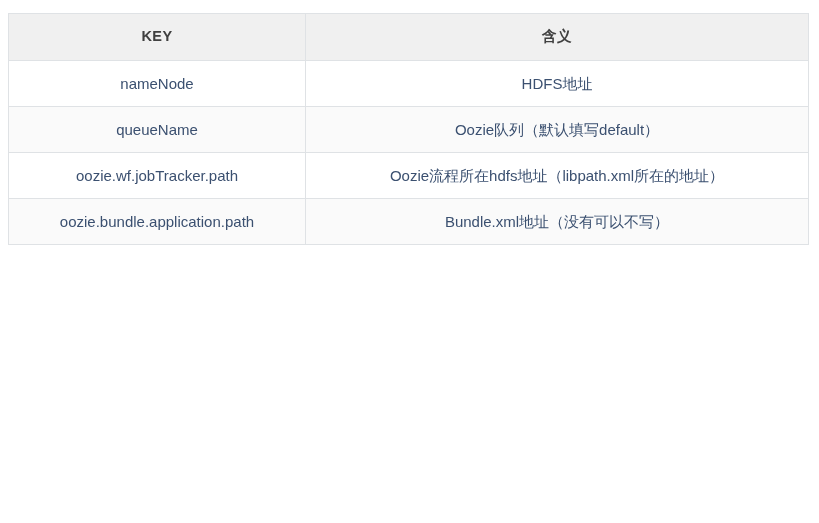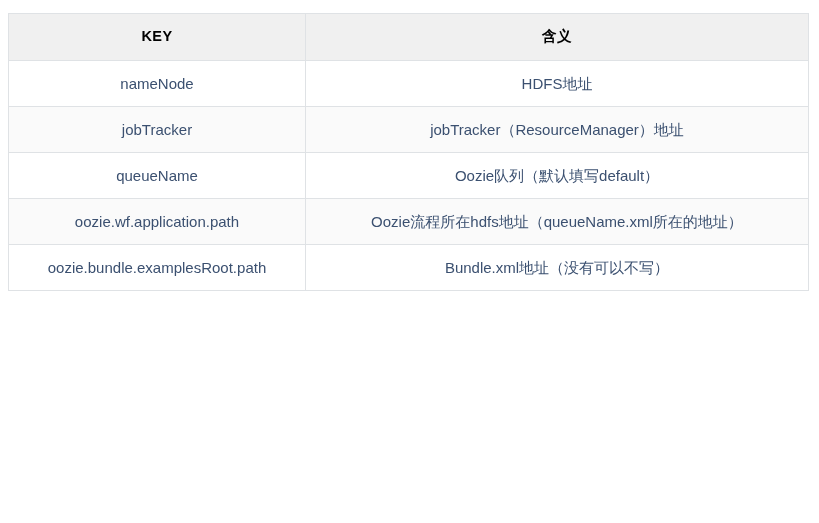--- a/index.html
+++ b/index.html
@@ -50,21 +50,21 @@
     box-sizing: border-box;
     white-space: nowrap;
     overflow: hidden;
   }
 
   table.config-table thead th {
     background: #f0f0f0;
     font-weight: bold;
     font-size: 14.5px;
     letter-spacing: 0.4px;
-    color: #000000;
+    color: #404040;
     height: 47px;
   }
 
   table.config-table tbody td {
     font-size: 15px;
     font-weight: 400;
     color: #3b5070;
     background: #ffffff;
     margin-top: 27px;
   }
@@ -97,31 +97,27 @@
             <span class="cell-text">含义</span>
           </th>
         </tr>
       </thead>
       <tbody>
         <tr>
           <td><span class="cell-text">nameNode</span></td>
           <td><span class="cell-text">HDFS地址</span></td>
         </tr>
         <tr>
-          <td><span class="cell-text">jobTracker</span></td>
-          <td><span class="cell-text">jobTracker（ResourceManager）地址</span></td>
-        </tr>
-        <tr>
           <td><span class="cell-text">queueName</span></td>
           <td><span class="cell-text">Oozie队列（默认填写default）</span></td>
         </tr>
         <tr>
-          <td><span class="cell-text">oozie.wf.application.path</span></td>
-          <td><span class="cell-text">Oozie流程所在hdfs地址（queueName.xml所在的地址）</span></td>
+          <td><span class="cell-text">oozie.wf.jobTracker.path</span></td>
+          <td><span class="cell-text">Oozie流程所在hdfs地址（libpath.xml所在的地址）</span></td>
         </tr>
         <tr>
-          <td><span class="cell-text">oozie.bundle.examplesRoot.path</span></td>
+          <td><span class="cell-text">oozie.bundle.application.path</span></td>
           <td><span class="cell-text">Bundle.xml地址（没有可以不写）</span></td>
         </tr>
       </tbody>
     </table>
   </div>
 </div>
 
 </body></html>

